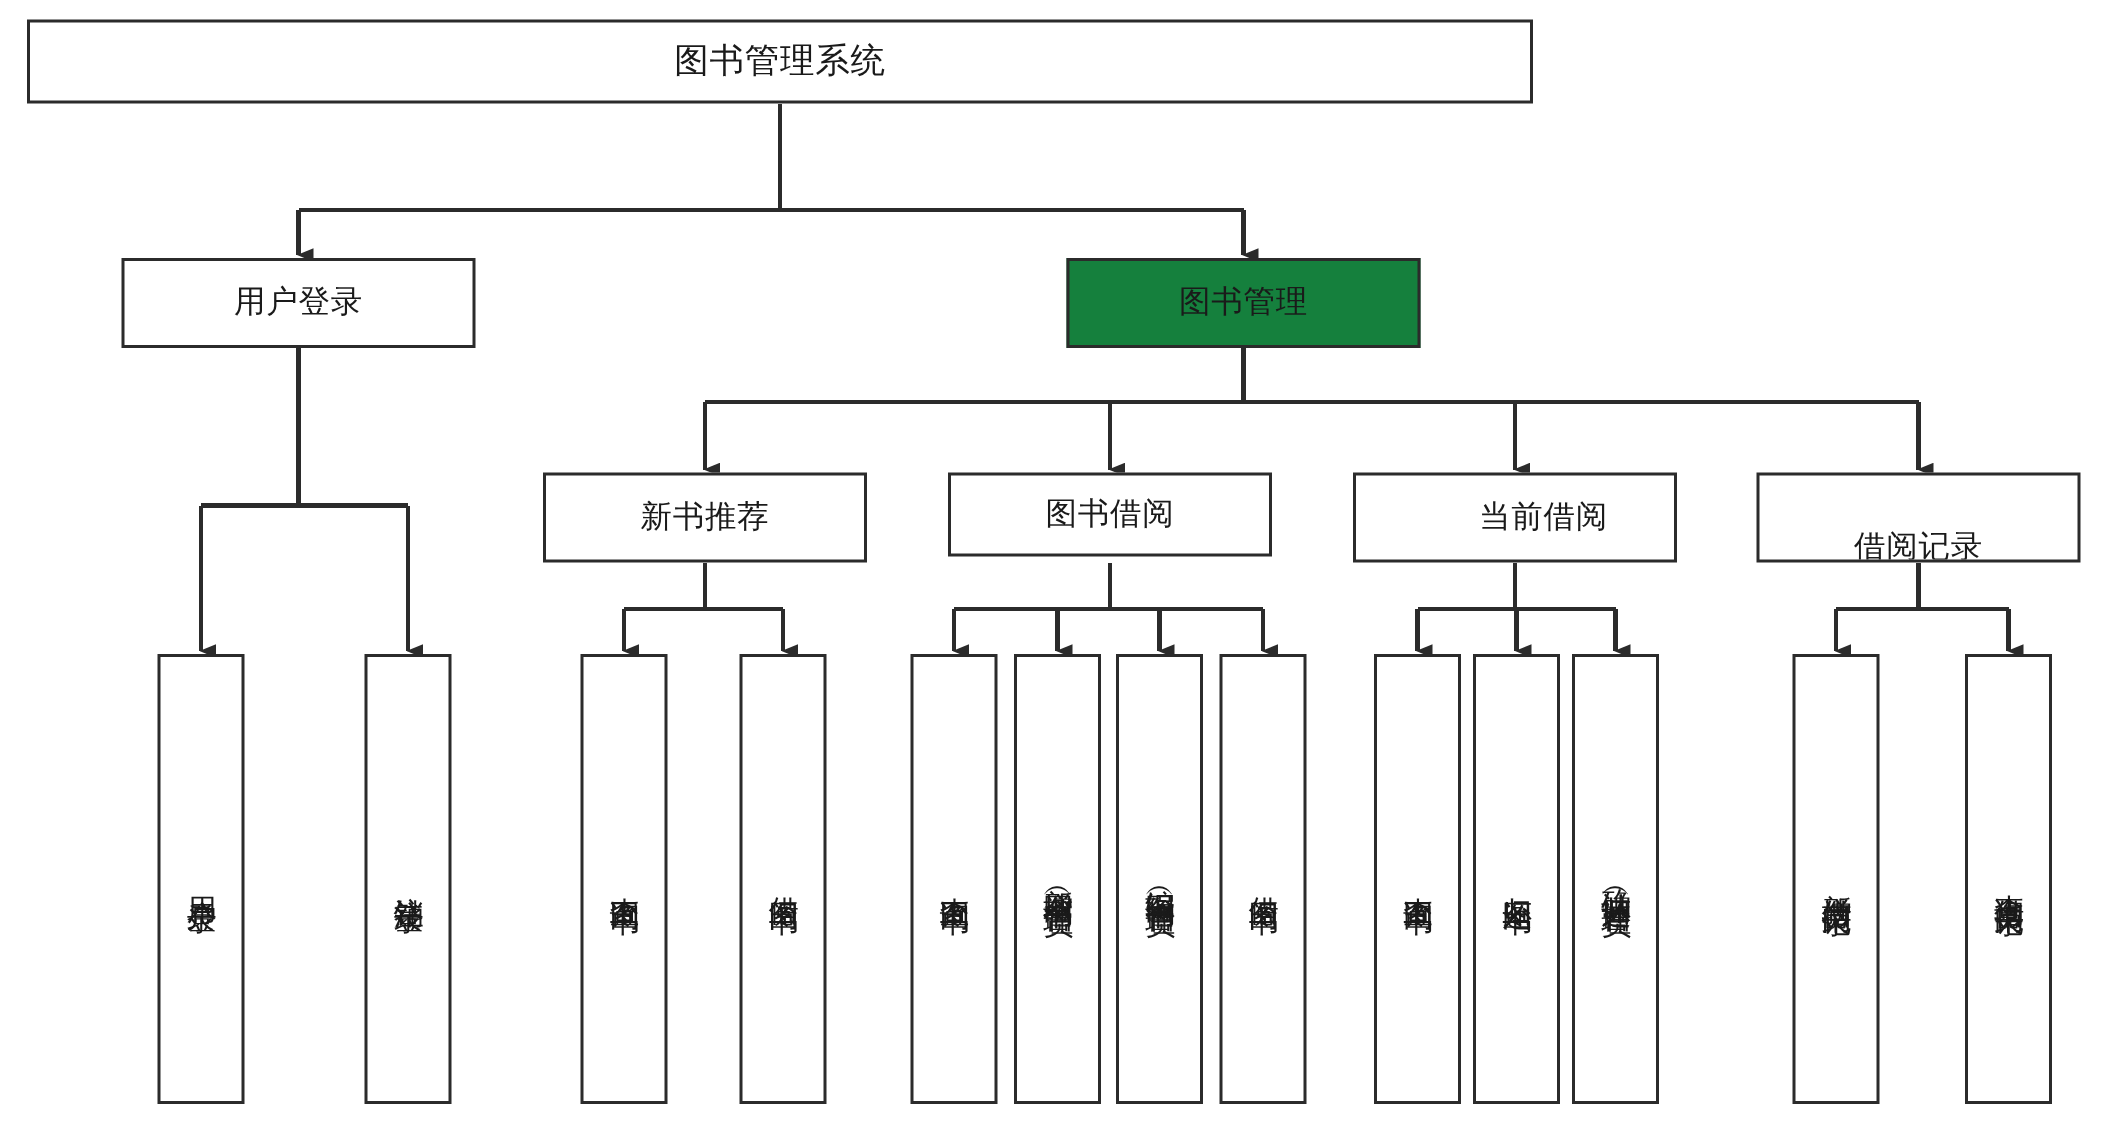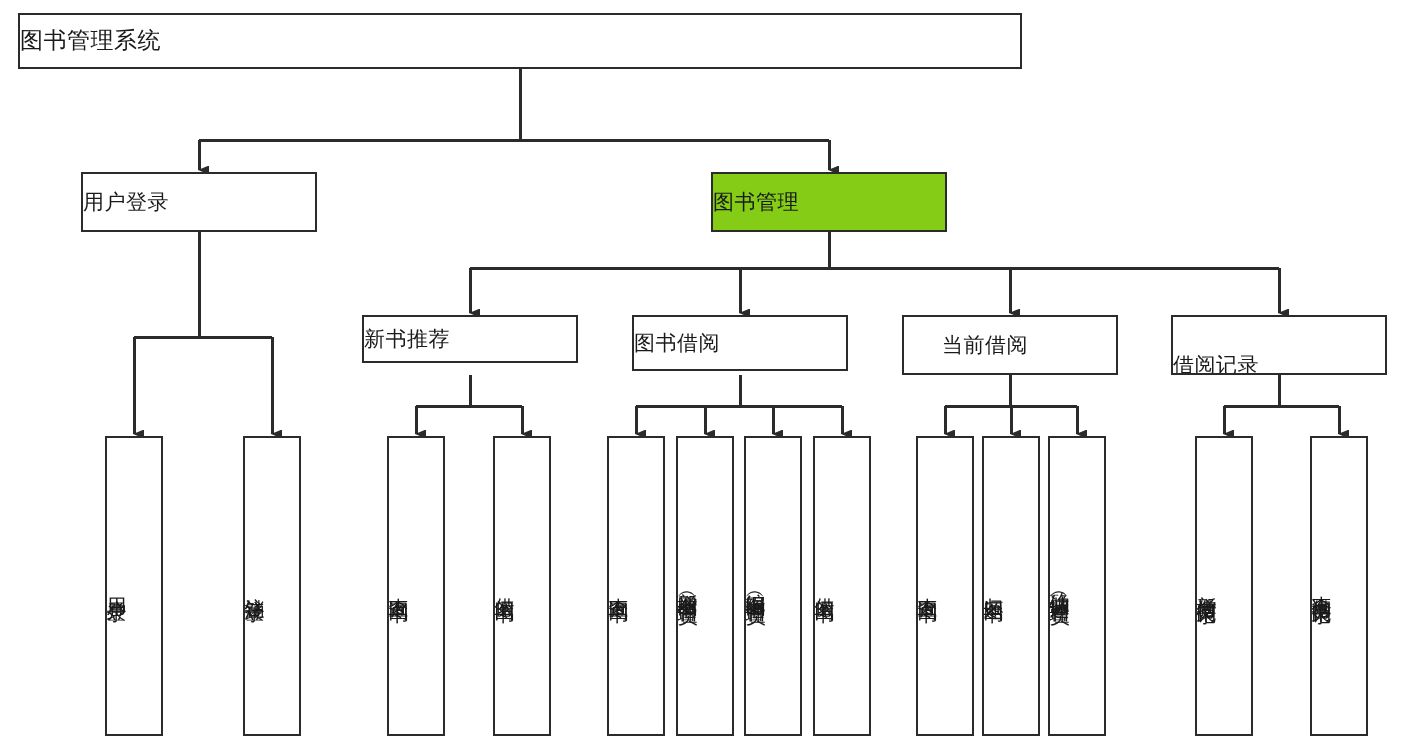--- a/index.html
+++ b/index.html
@@ -25,21 +25,21 @@
     width: 1405px;
     height: 747px;
   }
   .node-box {
     position: absolute;
     box-sizing: border-box;
     background: #ffffff;
     border: 2px solid #2b2b2b;
     display: flex;
     align-items: center;
-    justify-content: flex-start;
+    justify-content: center;
     overflow: hidden;
   }
   .node-label {
     color: #1a1a1a;
     text-align: center;
     line-height: 1.12;
     letter-spacing: 0.5px;
     white-space: nowrap;
   }
   .node-root .node-label {
@@ -117,24 +117,24 @@
       </g>
   </svg>
 
   <div id="nodes-layer">
       <div class="node-box node-root" style="left: 18px; top: 13px; width: 1004px; height: 56px; border-color: rgb(43, 43, 43); background: rgb(255, 255, 255);">
         <span class="node-label" style="color: rgb(26, 26, 26);">图书管理系统</span>
       </div>
       <div class="node-box node-l2" style="left: 81px; top: 172px; width: 236px; height: 60px; border-color: rgb(43, 43, 43); background: rgb(255, 255, 255);">
         <span class="node-label" style="color: rgb(26, 26, 26);">用户登录</span>
       </div>
-      <div class="node-box node-l2" style="left: 711px; top: 172px; width: 236px; height: 60px; border-color: rgb(43, 43, 43); background: #84cc16;">
+      <div class="node-box node-l2" style="left: 711px; top: 172px; width: 236px; height: 60px; border-color: rgb(43, 43, 43); background: #15803d;">
         <span class="node-label" style="color: rgb(26, 26, 26);">图书管理</span>
       </div>
-      <div class="node-box node-l3" style="left: 362px; top: 315px; width: 216px; height: 48px; border-color: rgb(43, 43, 43); background: rgb(255, 255, 255);">
+      <div class="node-box node-l3" style="left: 362px; top: 315px; width: 216px; height: 60px; border-color: rgb(43, 43, 43); background: rgb(255, 255, 255);">
         <span class="node-label" style="color: rgb(26, 26, 26);">新书推荐</span>
       </div>
       <div class="node-box node-l3" style="left: 632px; top: 315px; width: 216px; height: 56px; border-color: rgb(43, 43, 43); background: rgb(255, 255, 255);">
         <span class="node-label" style="color: rgb(26, 26, 26);">图书借阅</span>
       </div>
       <div class="node-box node-l3" style="left: 902px; top: 315px; width: 216px; height: 60px; border-color: rgb(43, 43, 43); background: rgb(255, 255, 255);">
         <span class="node-label" style="color: rgb(26, 26, 26); margin-left: 38px;">当前借阅</span>
       </div>
       <div class="node-box node-l3" style="left: 1171px; top: 315px; width: 216px; height: 60px; border-color: rgb(43, 43, 43); background: rgb(255, 255, 255);">
         <span class="node-label" style="color: rgb(26, 26, 26); margin-top: 40px;">借阅记录</span>

